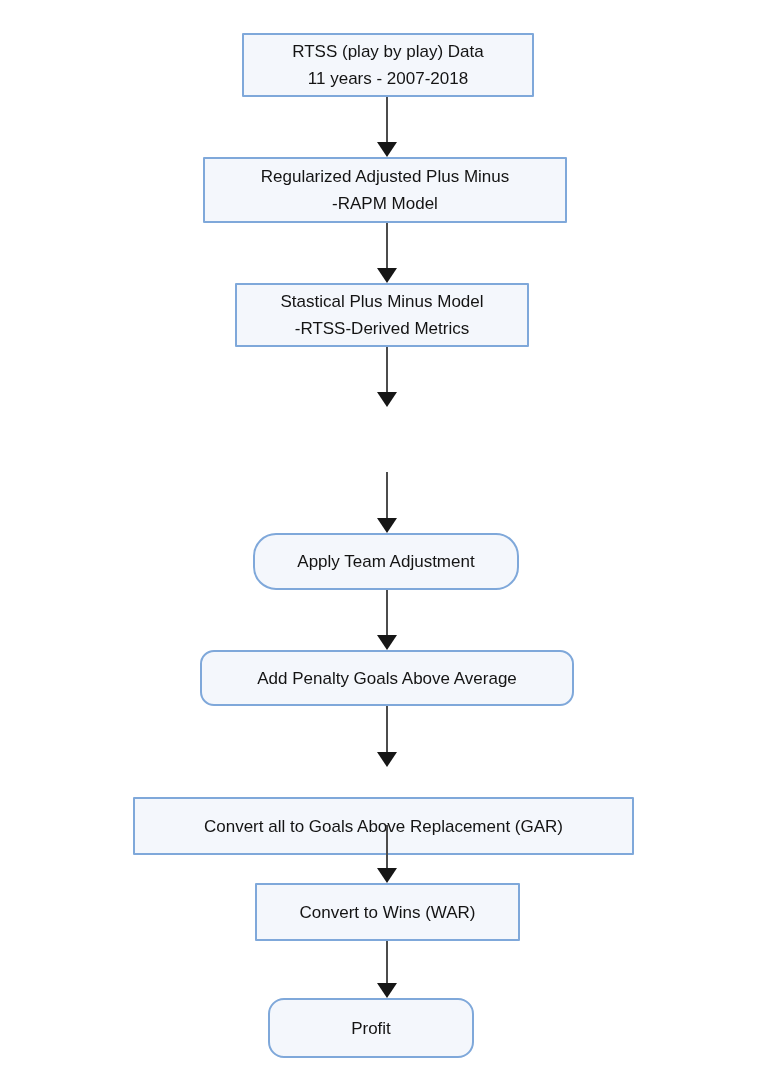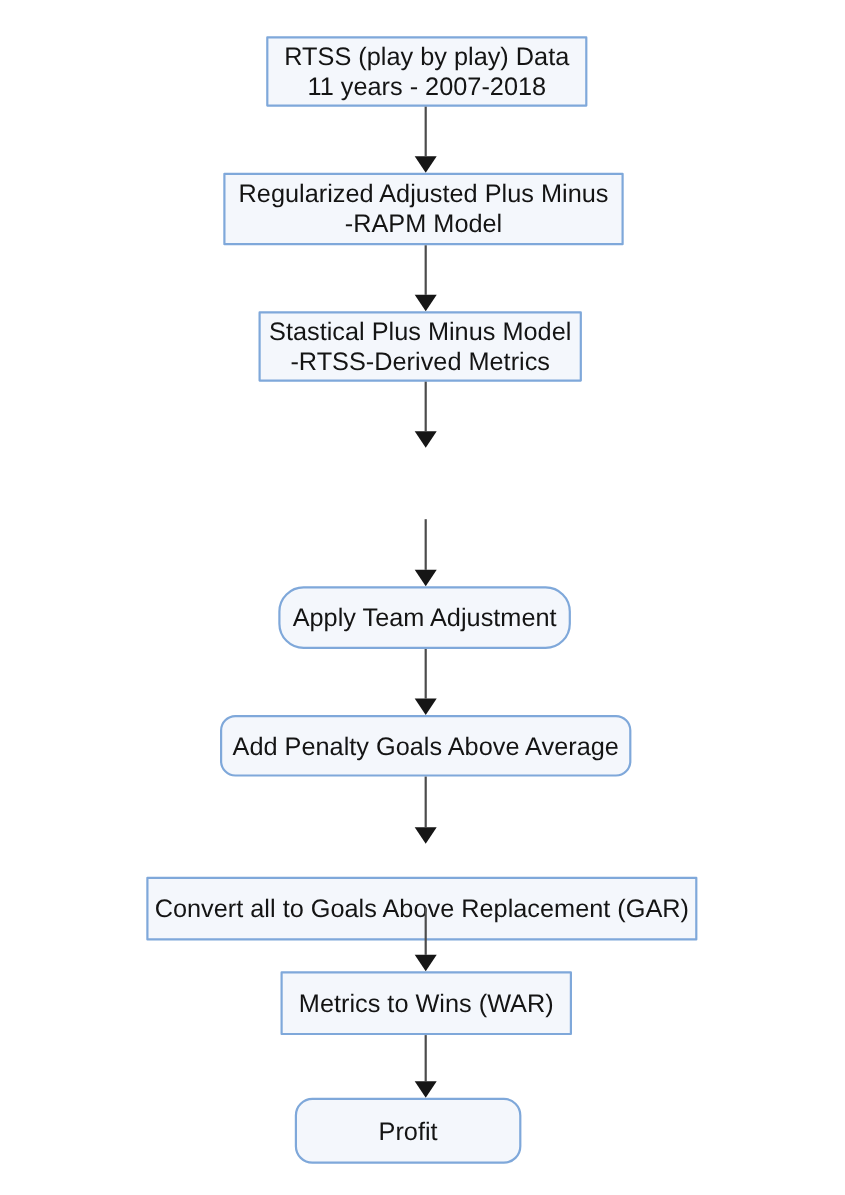--- a/index.html
+++ b/index.html
@@ -18,21 +18,21 @@
   .flow-box {
     position: absolute;
     box-sizing: border-box;
     border: 2px solid var(--box-border, #7fa8da);
     background: var(--box-fill, #f4f7fc);
     border-radius: 1px;
     display: flex;
     align-items: center;
     justify-content: center;
     text-align: center;
-    font-size: 23px;
+    font-size: 17px;
     line-height: 27px;
     color: var(--text, #141414);
     white-space: pre-line;
   }
   
   .step-1 { left: 242px; top:  33px; width: 292px; height: 64px; }
   .step-2 { left: 203px; top: 157px; width: 364px; height: 66px; }
   .step-3 { left: 235px; top: 283px; width: 294px; height: 64px; }
   .step-4 { left: 185px; top: 407px; width: 406px; height: 65px; }
   .step-5 { left: 253px; top: 533px; width: 266px; height: 57px; border-radius: 23px; }
@@ -133,21 +133,21 @@
   <div class="flow-box step-7">
     <span>Convert all to Goals Above Replacement (GAR)</span>
   </div>
 
   <div class="arrow arrow-7">
     <div class="shaft"></div>
     <div class="head"></div>
   </div>
 
   <div class="flow-box step-8">
-    <span>Metrics to Wins (WAR)</span>
+    <span>Convert to Wins (WAR)</span>
   </div>
 
   <div class="arrow arrow-8">
     <div class="shaft"></div>
     <div class="head"></div>
   </div>
 
   <div class="flow-box step-9">
     <span>Profit</span>
   </div>

